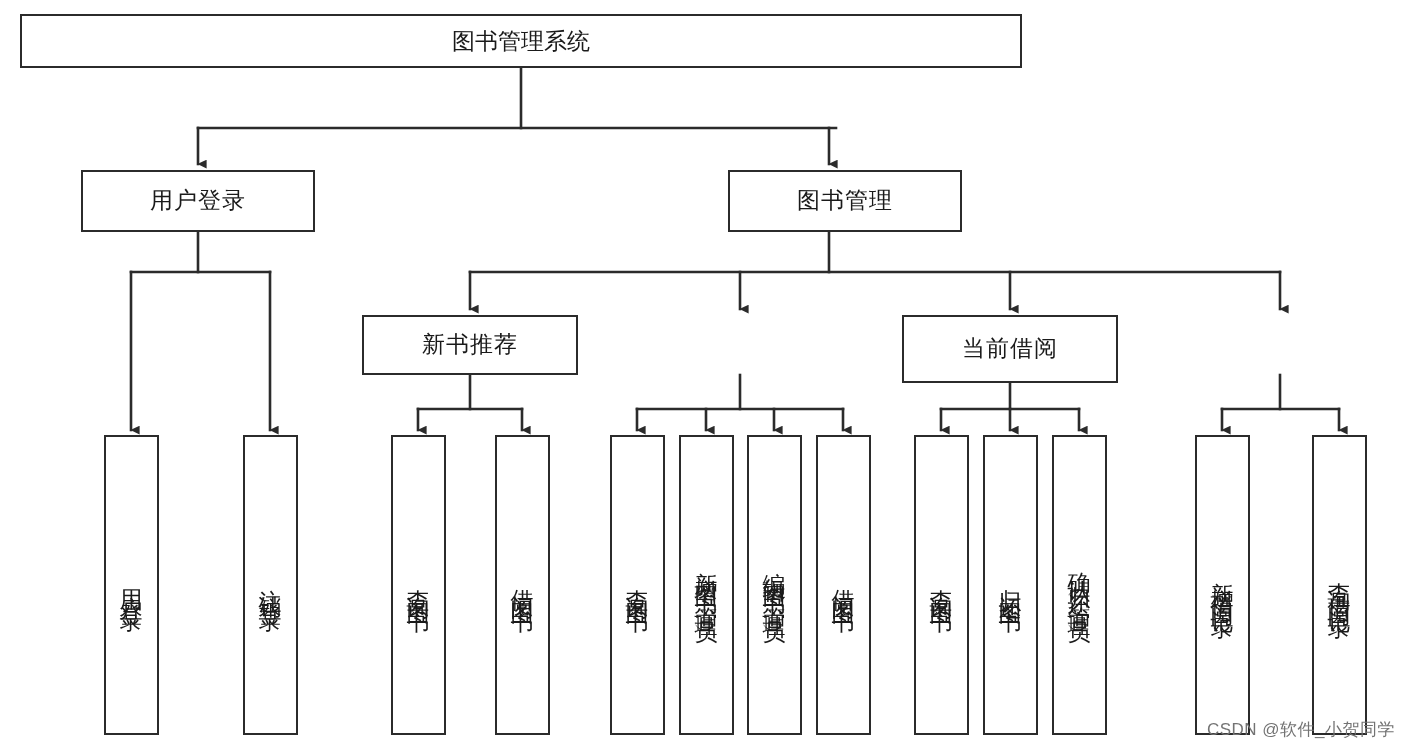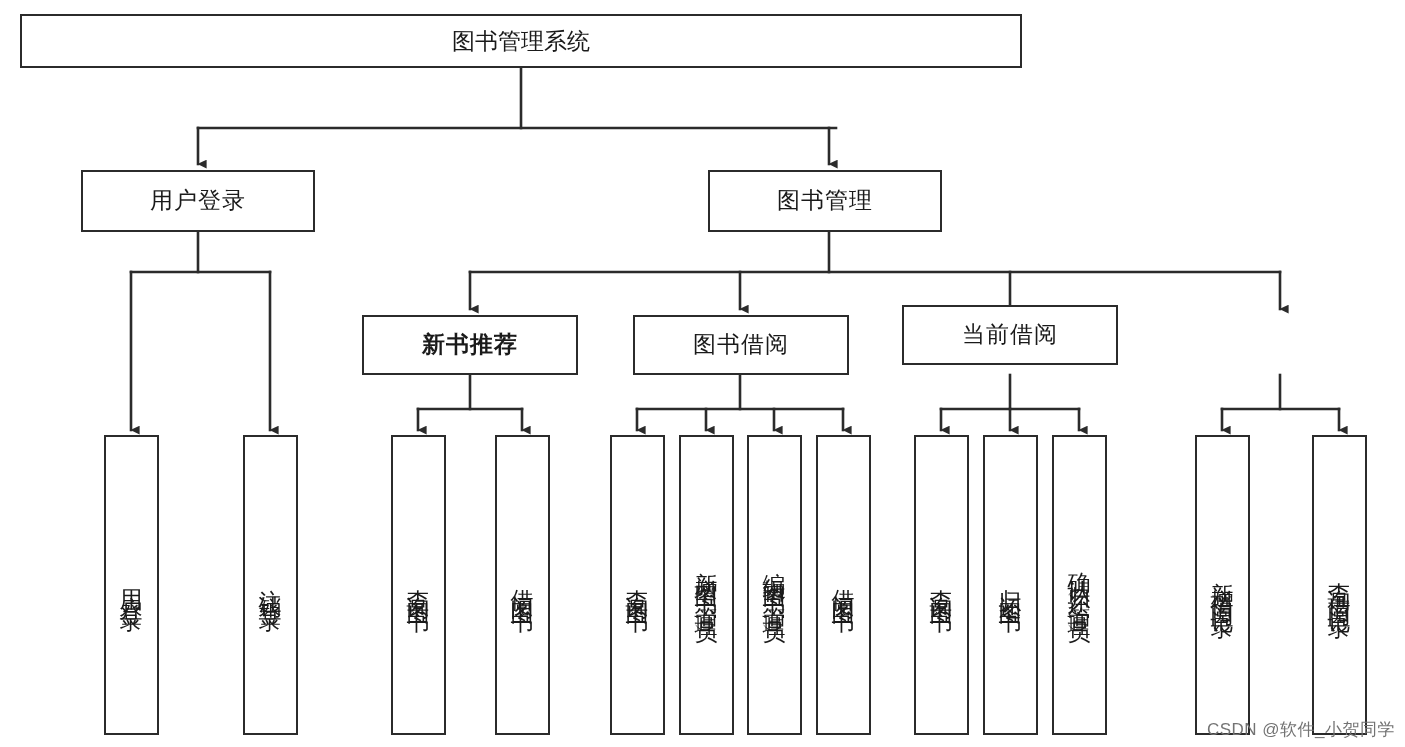--- a/index.html
+++ b/index.html
@@ -128,31 +128,28 @@
     </g>
   </svg>
 
   <div class="node root" style="left:20px; top:14px; width:1002px; height:54px;">
     <span>图书管理系统</span>
   </div>
 
   <div class="node h" style="left:81px; top:170px; width:234px; height:62px;">
     <span>用户登录</span>
   </div>
-  <div class="node h" style="left:708px; top:170px; width:234px; height:62px;">
+  <div class="node h" style="left:728px; top:170px; width:234px; height:62px;">
     <span>图书管理</span>
   </div>
 
-  <div class="node h" style="left:362px; top:315px; width:216px; height:60px;font-weight:bold;">
+  <div class="node h" style="left:362px; top:315px; width:216px; height:60px;">
     <span>新书推荐</span>
   </div>
-  <div class="node h" style="left:633px; top:315px; width:216px; height:60px;">
-    <span>图书借阅</span>
-  </div>
-  <div class="node h" style="left:902px; top:305px; width:216px; height:60px;">
+  <div class="node h" style="left:902px; top:315px; width:216px; height:68px;">
     <span>当前借阅</span>
   </div>
 
   <div class="node v" style="left:104px; top:435px; width:55px; height:300px;">
     <span class="vtext">用户登录</span>
   </div>
   <div class="node v" style="left:243px; top:435px; width:55px; height:300px;">
     <span class="vtext">注销登录</span>
   </div>
 

